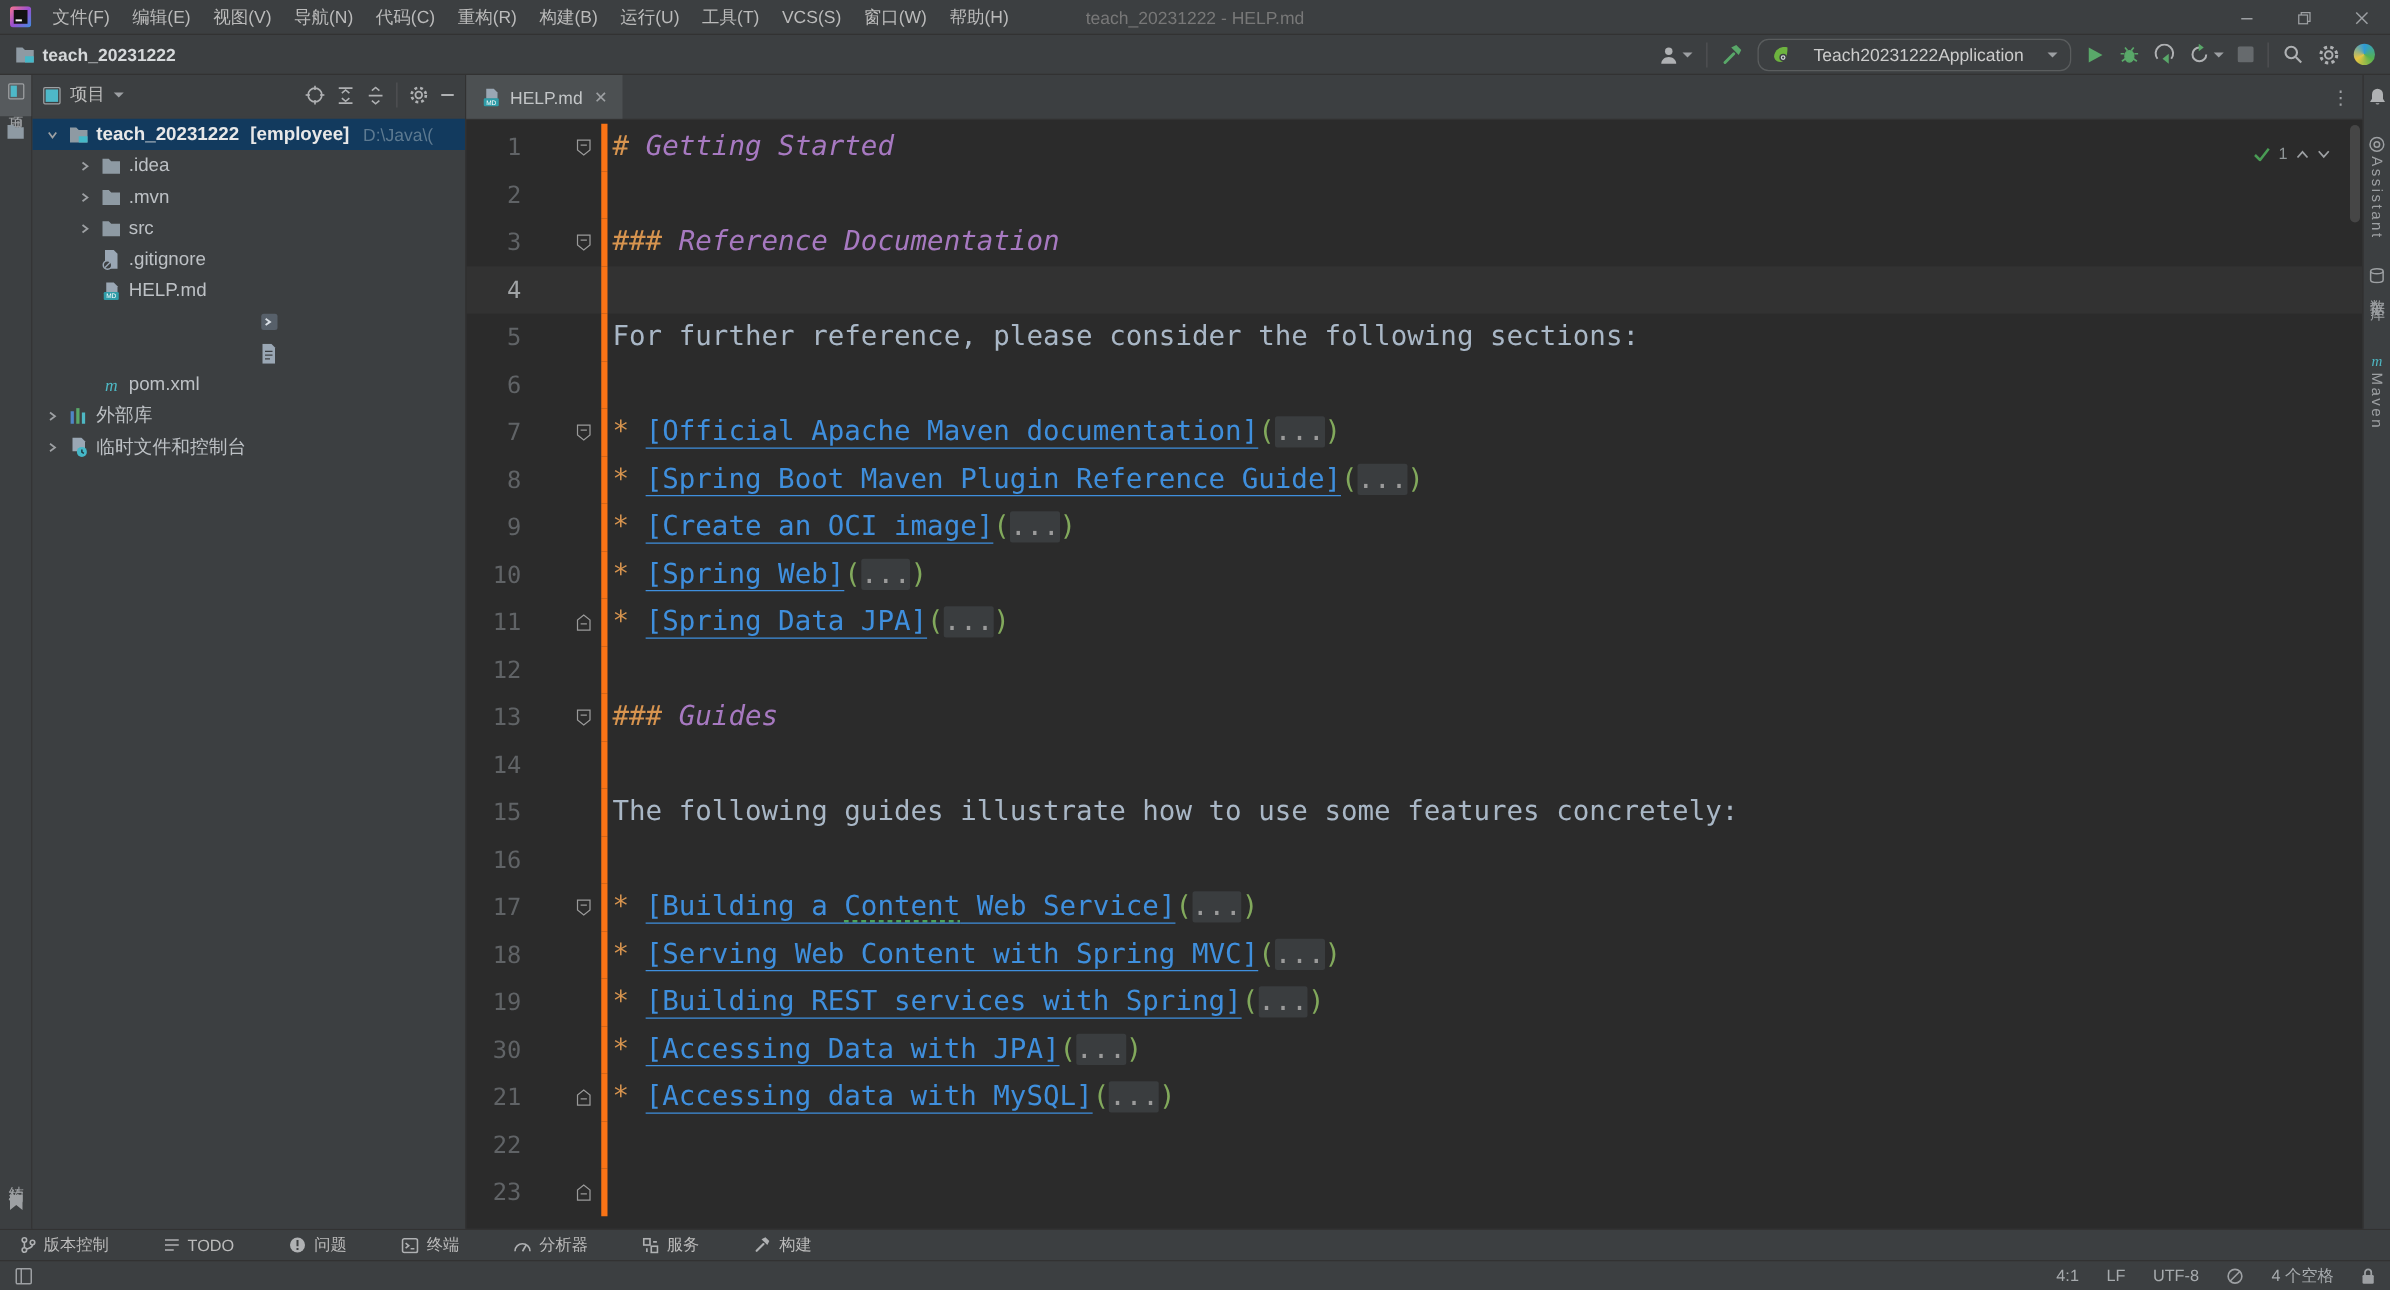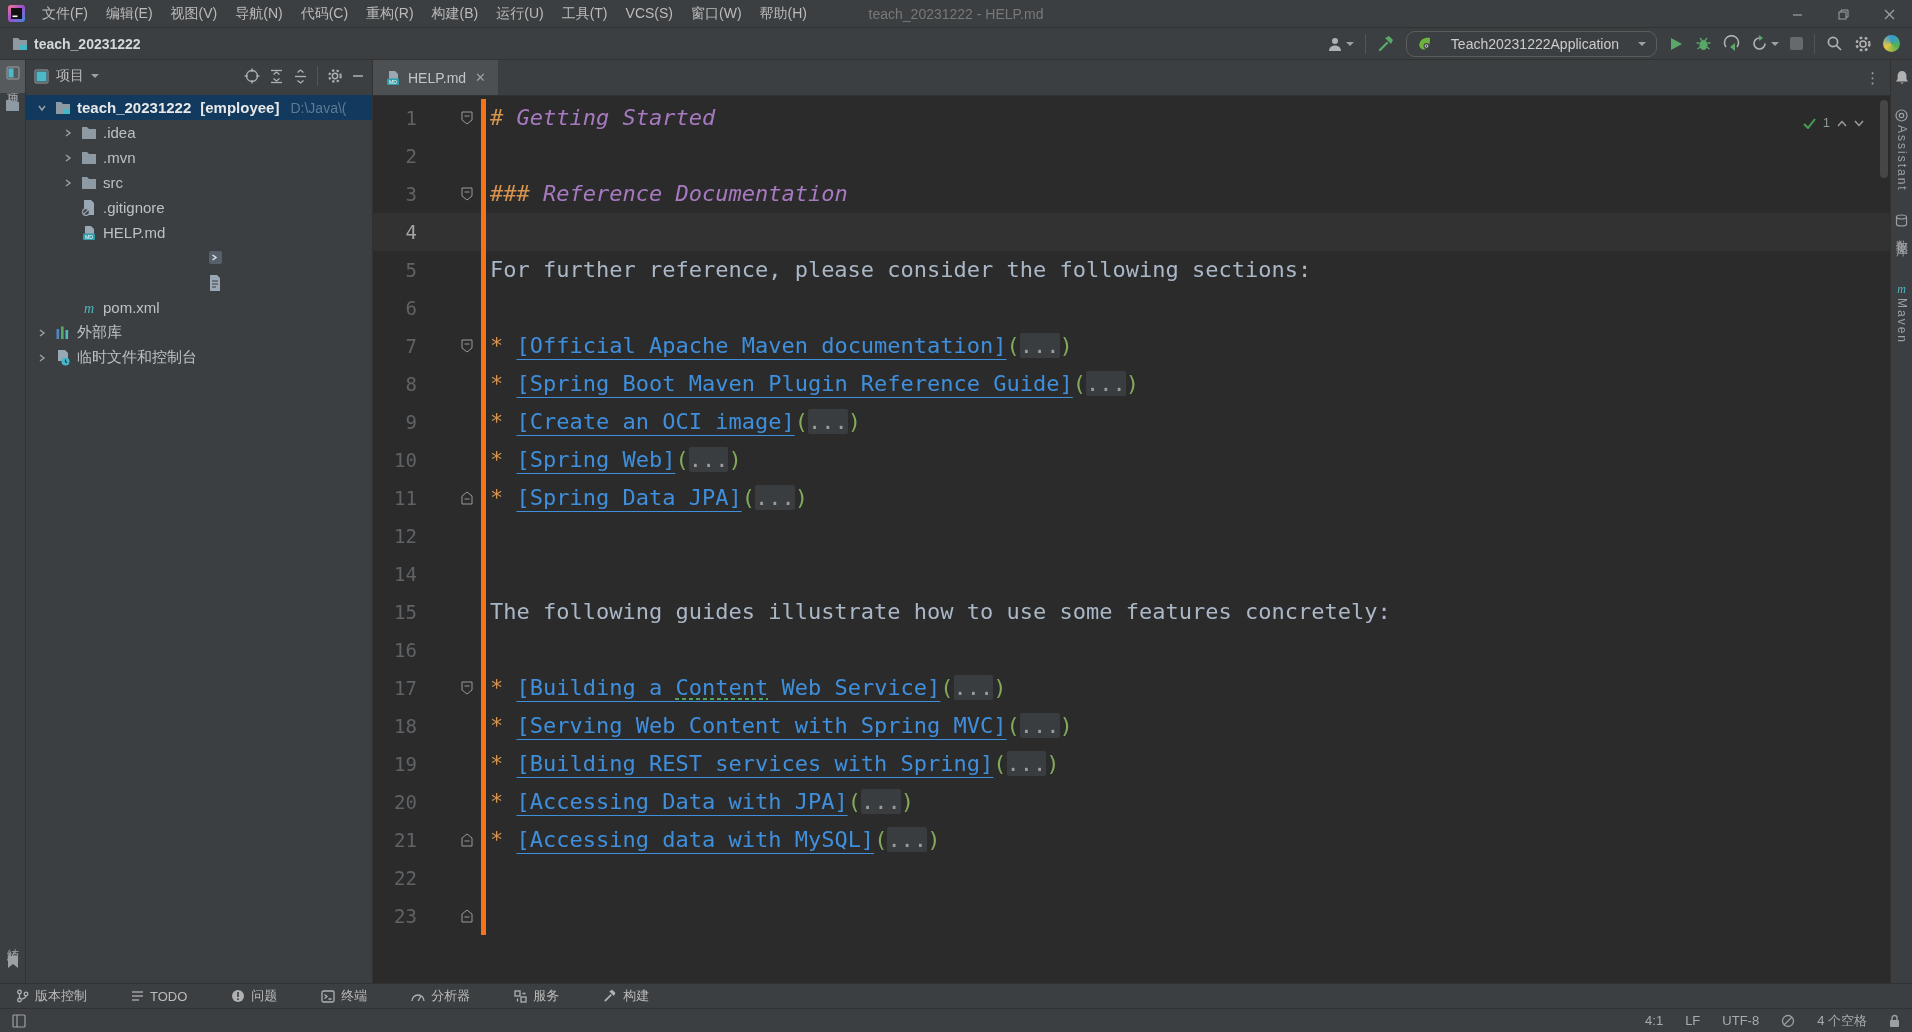--- a/index.html
+++ b/index.html
@@ -513,62 +513,73 @@
           </span>
           <span class="code"><span class="bu">* </span><span class="ln">[Spring Data JPA]</span><span class="pa">(</span><span class="fo">...</span><span class="pa">)</span></span>
         </div>
         <div class="row">
           <span class="num">12</span>
           <span class="gut-sp"></span>
           <span class="foldc"></span>
           <span class="code"></span>
         </div>
         <div class="row">
-          <span class="num">14</span>
-          <span class="gut-sp"></span>
-          <span class="foldc"></span>
-          <span class="code"></span>
-        </div>
-        <div class="row">
-          <span class="num">15</span>
-          <span class="gut-sp"></span>
-          <span class="foldc"></span>
-          <span class="code"><span class="tx">The following guides illustrate how to use some features concretely:</span></span>
-        </div>
-        <div class="row">
-          <span class="num">16</span>
-          <span class="gut-sp"></span>
-          <span class="foldc"></span>
-          <span class="code"></span>
-        </div>
-        <div class="row">
-          <span class="num">17</span>
+          <span class="num">13</span>
           <span class="gut-sp"></span>
           <span class="foldc">
             <svg width="12" height="14" viewBox="0 0 12 14">
               <path d="M1 1h10v8L6 13 1 9z" fill="none" stroke="#9a9a9a"></path>
               <line x1="3.5" y1="5" x2="8.5" y2="5" stroke="#9a9a9a"></line>
             </svg>
           </span>
+          <span class="code"><span class="mk">### </span><span class="h">Guides</span></span>
+        </div>
+        <div class="row">
+          <span class="num">14</span>
+          <span class="gut-sp"></span>
+          <span class="foldc"></span>
+          <span class="code"></span>
+        </div>
+        <div class="row">
+          <span class="num">15</span>
+          <span class="gut-sp"></span>
+          <span class="foldc"></span>
+          <span class="code"><span class="tx">The following guides illustrate how to use some features concretely:</span></span>
+        </div>
+        <div class="row">
+          <span class="num">16</span>
+          <span class="gut-sp"></span>
+          <span class="foldc"></span>
+          <span class="code"></span>
+        </div>
+        <div class="row">
+          <span class="num">17</span>
+          <span class="gut-sp"></span>
+          <span class="foldc">
+            <svg width="12" height="14" viewBox="0 0 12 14">
+              <path d="M1 1h10v8L6 13 1 9z" fill="none" stroke="#9a9a9a"></path>
+              <line x1="3.5" y1="5" x2="8.5" y2="5" stroke="#9a9a9a"></line>
+            </svg>
+          </span>
           <span class="code"><span class="bu">* </span><span class="ln">[Building a </span><span class="ln sq">Content</span><span class="ln"> Web Service]</span><span class="pa">(</span><span class="fo">...</span><span class="pa">)</span></span>
         </div>
         <div class="row">
           <span class="num">18</span>
           <span class="gut-sp"></span>
           <span class="foldc"></span>
           <span class="code"><span class="bu">* </span><span class="ln">[Serving Web Content with Spring MVC]</span><span class="pa">(</span><span class="fo">...</span><span class="pa">)</span></span>
         </div>
         <div class="row">
           <span class="num">19</span>
           <span class="gut-sp"></span>
           <span class="foldc"></span>
           <span class="code"><span class="bu">* </span><span class="ln">[Building REST services with Spring]</span><span class="pa">(</span><span class="fo">...</span><span class="pa">)</span></span>
         </div>
         <div class="row">
-          <span class="num">20</span>
+          <span class="num">30</span>
           <span class="gut-sp"></span>
           <span class="foldc"></span>
           <span class="code"><span class="bu">* </span><span class="ln">[Accessing Data with JPA]</span><span class="pa">(</span><span class="fo">...</span><span class="pa">)</span></span>
         </div>
         <div class="row">
           <span class="num">21</span>
           <span class="gut-sp"></span>
           <span class="foldc">
             <svg width="12" height="14" viewBox="0 0 12 14">
               <path d="M1 13h10V5L6 1 1 5z" fill="none" stroke="#9a9a9a"></path>

